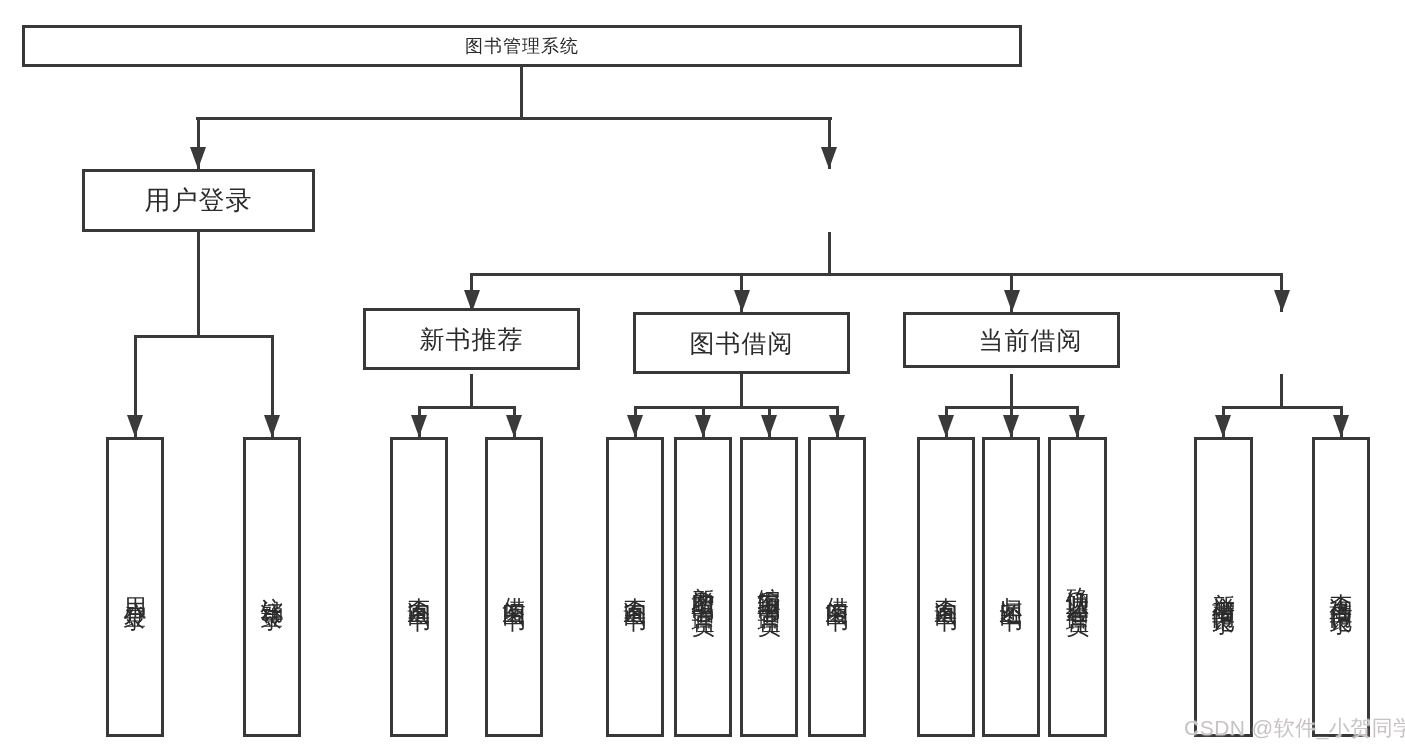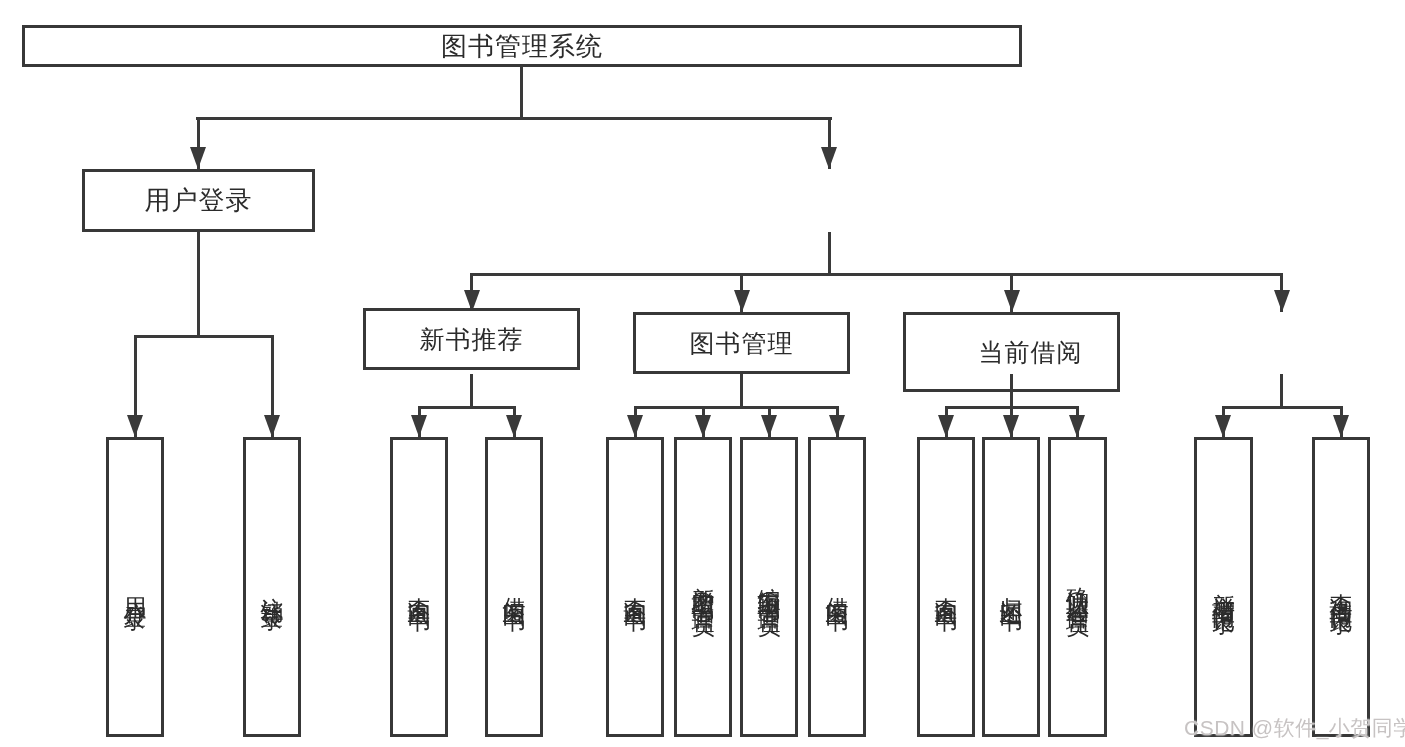--- a/index.html
+++ b/index.html
@@ -16,21 +16,21 @@
     position: absolute;
     border: 3px solid #383838;
     background: #ffffff;
     color: #2b2b2b;
     display: flex;
     align-items: center;
     justify-content: center;
     text-align: center;
     letter-spacing: 1px;
   }
-  .root-node  { font-size: 26px; }
+  .root-node  { font-size: 18px; }
   .l2-node    { font-size: 26px; }
   .l3-node    { font-size: 25px; }
   .vnode {
     position: absolute;
     border: 3px solid #383838;
     background: #ffffff;
     color: #2b2b2b;
     display: flex;
     align-items: center;
     justify-content: center;
@@ -89,22 +89,22 @@
   <div class="vline" style="left:470px; top:273px; height:39px;"></div>
   <div class="arrow" style="left:463.5px; top:290px;"></div>
   <div class="vline" style="left:740px; top:273px; height:39px;"></div>
   <div class="arrow" style="left:733.5px; top:290px;"></div>
   <div class="vline" style="left:1010px; top:273px; height:39px;"></div>
   <div class="arrow" style="left:1003.5px; top:290px;"></div>
   <div class="vline" style="left:1280px; top:273px; height:39px;"></div>
   <div class="arrow" style="left:1273.5px; top:290px;"></div>
 
   <div class="node l3-node" style="left:363px; top:308px; width:217px; height:62px;">新书推荐</div>
-  <div class="node l3-node" style="left:633px; top:312px; width:217px; height:62px;">图书管理</div>
-  <div class="node l3-node" style="left:903px; top:312px; width:217px; height:80px;padding-left:38px;">当前借阅</div>
+  <div class="node l3-node" style="left:633px; top:312px; width:217px; height:62px;">图书借阅</div>
+  <div class="node l3-node" style="left:903px; top:312px; width:217px; height:56px;padding-left:38px;">当前借阅</div>
 
   <div class="vline" style="left:470px; top:374px; height:35px;"></div>
   <div class="hline" style="left:417.5px; top:406px; width:98px;"></div>
   <div class="vline" style="left:417.5px; top:406px; height:31px;"></div>
   <div class="arrow" style="left:411px; top:415px;"></div>
   <div class="vline" style="left:512.5px; top:406px; height:31px;"></div>
   <div class="arrow" style="left:506px; top:415px;"></div>
 
   <div class="vline" style="left:740px; top:374px; height:35px;"></div>
   <div class="hline" style="left:633.5px; top:406px; width:205px;"></div>

